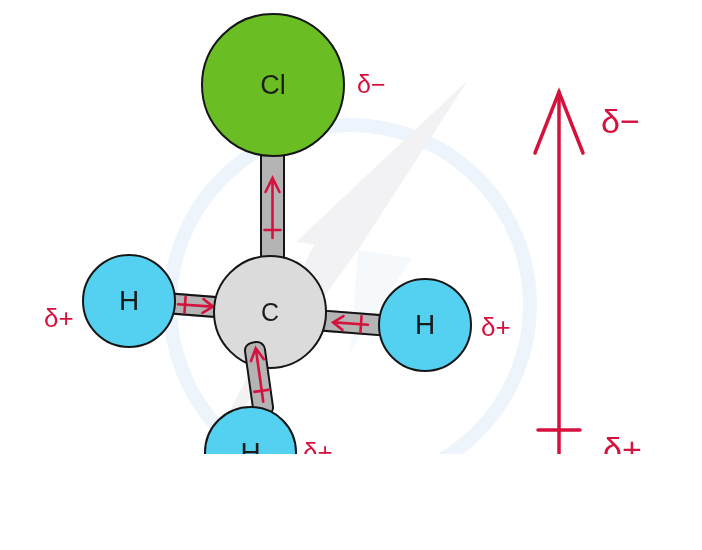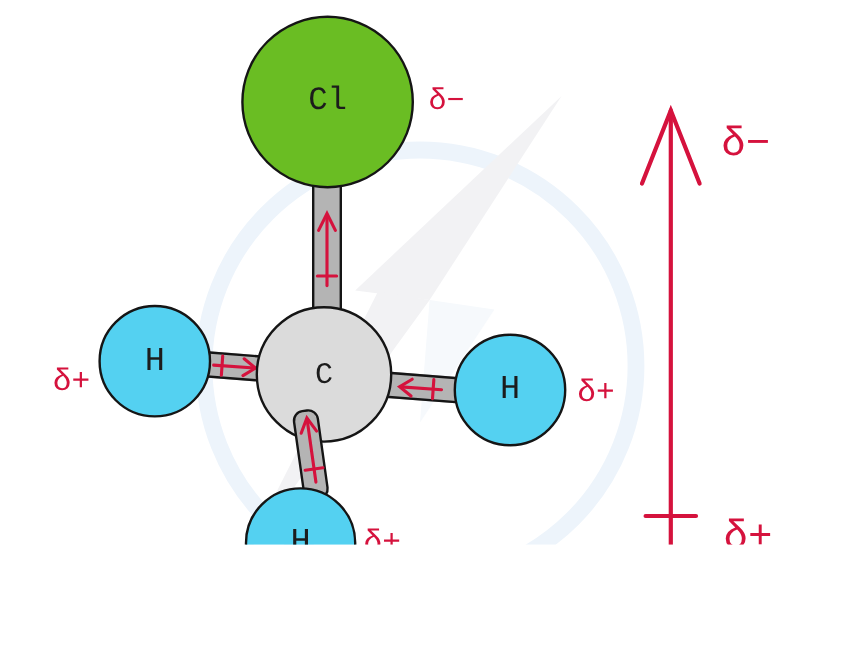--- a/index.html
+++ b/index.html
@@ -1,18 +1,18 @@
 <!DOCTYPE html>
 <html style="--chlorine-fill: #6abd23; --hydrogen-fill: #54d1f1; --carbon-fill: #dbdbdb; --bond-fill: #b4b4b4; --outline: #151515; --dipole-red: #d5123d; --caption-fill: #ebebeb; --watermark-blue: #edf4fb; --watermark-gray: #f2f2f4;"><head>
 <meta charset="utf-8">
 <style>
   html,body { margin:0; padding:0; background:#ffffff; }
   .stage {
     position:relative; width:702px; height:454px; background:#ffffff;
-    overflow:hidden; font-family:Liberation Mono, monospace;
+    overflow:hidden; font-family:Liberation Sans, sans-serif;
   }
   svg { display:block; }
 
   
   .watermark { position:absolute; left:100px; top:50px; z-index:0; }
 
   
   .bond {
     position:absolute; box-sizing:border-box;
     background:var(--bond-fill,#b4b4b4);

